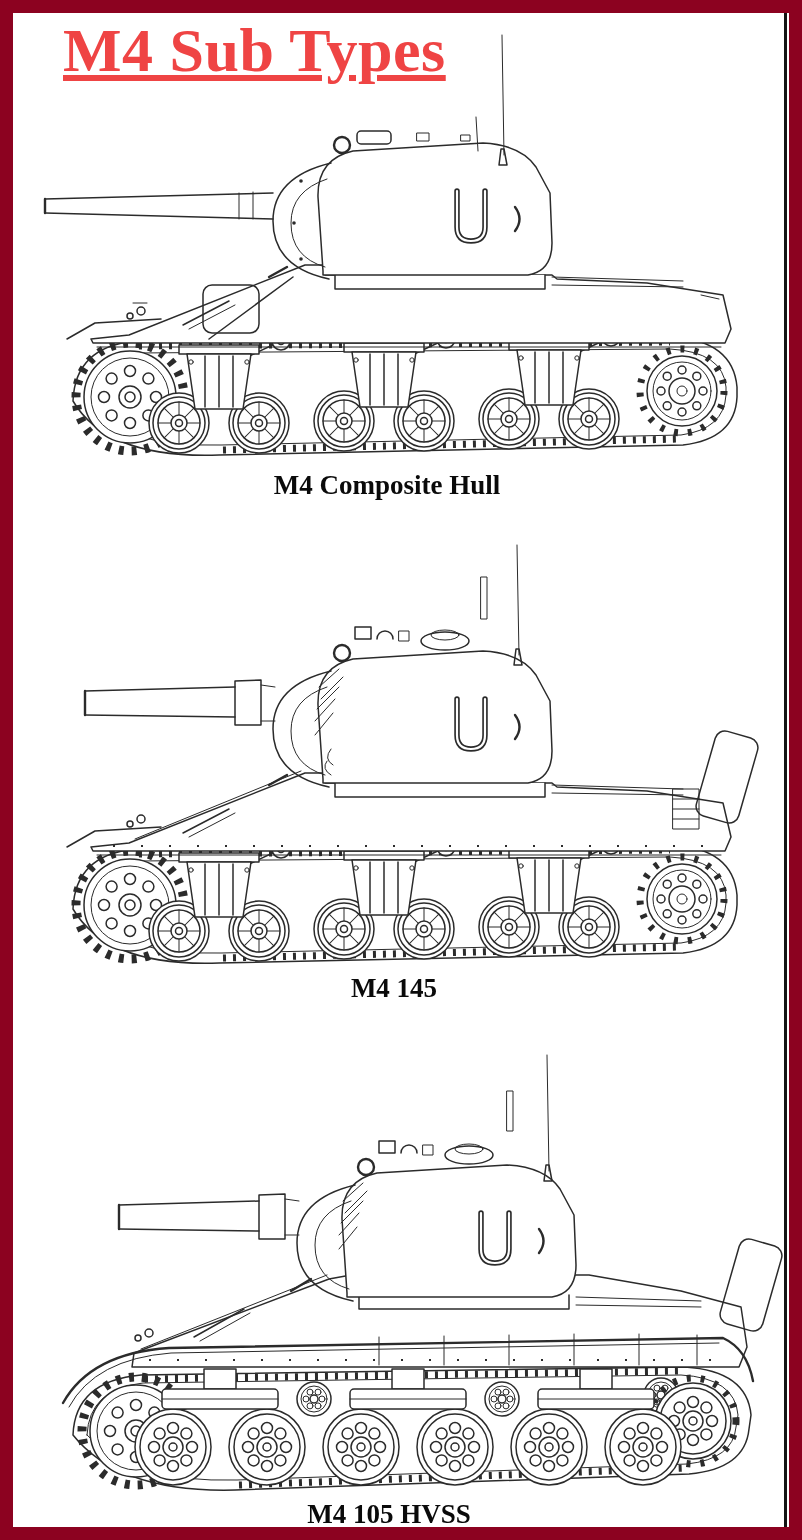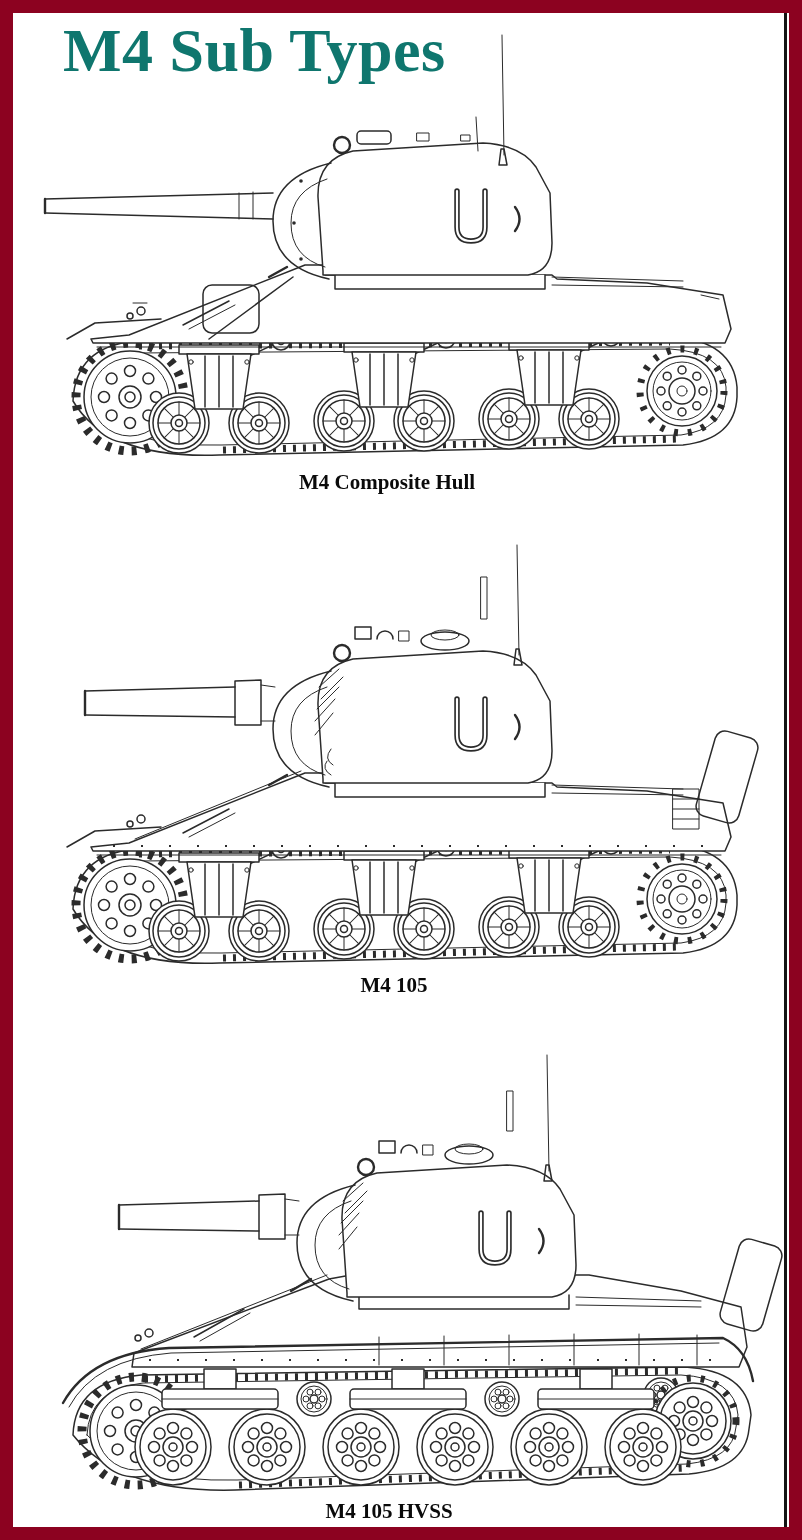--- a/index.html
+++ b/index.html
@@ -6,26 +6,26 @@
   .page{
     position:relative;width:802px;height:1540px;box-sizing:border-box;
     background:var(--c-background,#ffffff);
     border:13px solid var(--c-border,#8c0220);
     overflow:hidden;
     font-family:"Liberation Serif",serif;
   }
   .scan-edge{position:absolute;top:0;bottom:0;right:2px;width:3px;background:var(--c-scan-edge,#141414);}
   .title{
     position:absolute;left:50px;top:2px;
-    font-weight:bold;font-size:62px;color:#0f766e;letter-spacing:.5px;
+    font-weight:bold;font-size:62px;color:#ef4444;letter-spacing:.5px;text-decoration:underline;
   }
   .tank{position:absolute;margin:0;padding:0;}
   .caption{
     position:absolute;transform:translateX(-50%);
-    font-weight:bold;font-size:21px;color:#0a0a0a;white-space:nowrap;
+    font-weight:bold;font-size:27px;color:#0a0a0a;white-space:nowrap;
   }
   
   #defs-svg, .tank svg{
     stroke:var(--c-ink,#2b2b2b);stroke-width:1.5;fill:none;
     stroke-linecap:round;stroke-linejoin:round;
   }
   .fw{fill:#ffffff;}
   .inkfill{fill:var(--c-ink,#2b2b2b);stroke:none;}
   .thin{stroke-width:1;}
   .b2{stroke-width:2.4;}
@@ -284,21 +284,21 @@
         </g>
         <use href="#uhandle" x="424" y="162"></use>
         <use href="#crescent" x="482" y="178"></use>
         <g>
           <path class="thin" d="M486,118 L484,8"></path>
           <path d="M481,128 L489,128 L486,112 L483,112 Z"></path>
         </g>
       </g>
     </svg>
   </figure>
-  <div class="caption" style="left:381px;top:960px">M4 105</div>
+  <div class="caption" style="left:381px;top:960px">M4 145</div>
 
   <figure class="tank" style="left:16px;top:1034px;width:760px;height:450px">
     <svg viewBox="0 0 760 450" width="760" height="450">
       <g>
         <path class="fw" d="M44,388 Q46,334 112,328 L656,320 Q718,324 722,368 L720,382 Q716,422 660,427 L206,443 Q90,446 44,388 Z"></path>
         <path class="thin" d="M58,388 Q60,342 114,336 L652,328 Q706,331 709,368 L707,380 Q704,412 658,417 L208,433 Q100,436 58,388 Z"></path>
         <path class="cleat" d="M116,332 L652,324"></path>
         <path class="cleat" d="M210,438 L658,421"></path>
         <use href="#hroller" x="285" y="352"></use>
         <use href="#hroller" x="473" y="352"></use>

